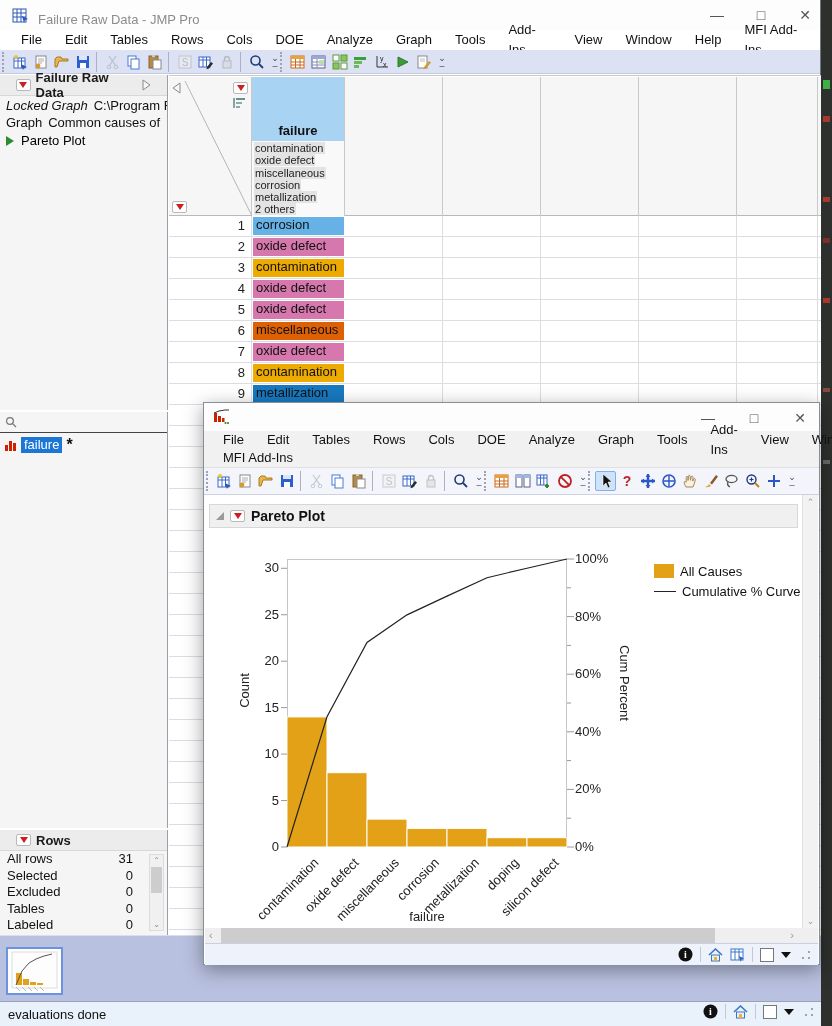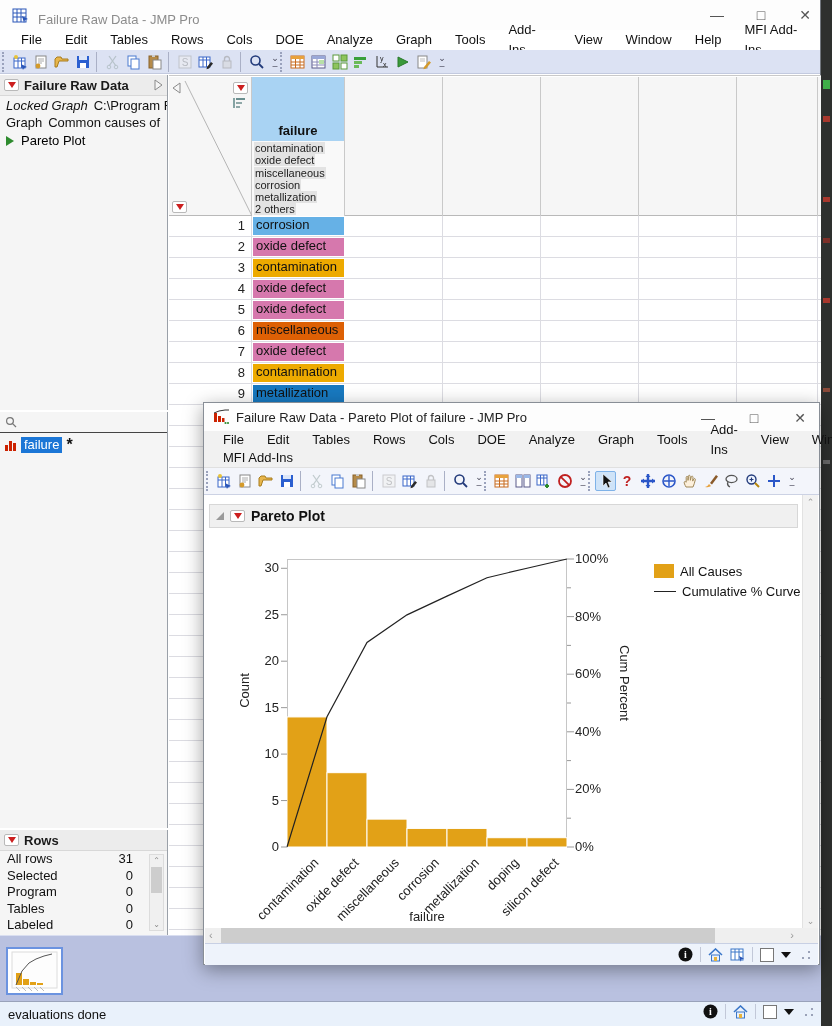--- a/index.html
+++ b/index.html
@@ -23,21 +23,21 @@
 
   .toolbar { position:absolute; display:flex; align-items:center; }
   #main-toolbar { left:0; top:50px; right:0; height:24px; background:#dce2f3; border-bottom:1px solid #c3cadf; padding-left:2px; }
   .tb-group { display:flex; align-items:center; border-left:2px dotted #9aa2bc; padding:0 3px 0 5px; height:20px; }
   .tb-btn { width:21px; height:20px; display:flex; align-items:center; justify-content:center; }
   .tb-chev { font-size:9px; color:#445; width:10px; text-align:center; line-height:8px; }
   .tool-selected { background:#cfe3f8; border:1px solid #7fb2e8; border-radius:2px; }
 
   
   .panel { position:absolute; left:0; width:168px; background:#f5f5f5; border-right:1px solid #9aa0a8; }
-  .panel-header { height:21px; background:#ececec; border-bottom:1px solid #d8d8d8; display:flex; align-items:center; padding:0 4px; gap:5px; }
+  .panel-header { height:21px; background:#ececec; border-bottom:1px solid #d8d8d8; display:flex; align-items:center; padding:0 16px; gap:5px; }
   .panel-title { font-size:13px; font-weight:bold; color:#1a1a1a; }
   .red-tri-btn { width:15px; height:12px; background:#fff; border:1px solid #b9b9b9; border-radius:2px; display:flex; align-items:center; justify-content:center; }
   .red-tri-btn i { width:0; height:0; border-left:4px solid transparent; border-right:4px solid transparent; border-top:6px solid #cc1f1f; }
   #panel-table { top:75px; height:335px; }
   .prop-row { display:flex; padding:2px 4px 0 6px; font-size:13px; color:#111; gap:6px; white-space:nowrap; overflow:hidden; }
   .prop-label { font-style:italic; }
   .prop-label.plain { font-style:normal; }
   .script-row { display:flex; align-items:center; gap:7px; padding:3px 4px 0 6px; font-size:13px; }
   .play-tri { width:0; height:0; border-top:5px solid transparent; border-bottom:5px solid transparent; border-left:8px solid #2e8b2e; }
   #panel-columns { top:412px; height:416px; }
@@ -363,21 +363,21 @@
       <div id="rows-stats">
           <div class="stat-row">
             <span>All rows</span>
             <span>31</span>
           </div>
           <div class="stat-row">
             <span>Selected</span>
             <span>0</span>
           </div>
           <div class="stat-row">
-            <span>Program</span>
+            <span>Excluded</span>
             <span>0</span>
           </div>
           <div class="stat-row">
             <span>Tables</span>
             <span>0</span>
           </div>
           <div class="stat-row">
             <span>Labeled</span>
             <span>0</span>
           </div>
@@ -782,21 +782,20 @@
       <span class="titlebar-icon" style="left:9px;top:6px">
         <svg width="17" height="16" viewBox="0 0 17 16">
             <rect x="1" y="4" width="3" height="9" fill="#cc2200"></rect>
             <rect x="5" y="7" width="3" height="6" fill="#cc2200"></rect>
             <rect x="9" y="9" width="2.5" height="4" fill="#cc2200"></rect>
             <polyline points="1,4 6,2 12,1 16,1" fill="none" stroke="#333" stroke-width="1"></polyline>
             <circle cx="12.5" cy="14" r="1.1" fill="#2e8b2e"></circle>
             <circle cx="15" cy="14" r="1.1" fill="#2e8b2e"></circle>
           </svg>
       </span>
-      <span class="win-title">Failure Raw Data - Pareto Plot of failure - JMP Pro</span>
       <span class="win-controls" style="gap:32px;right:12px">
         <span>—</span>
         <span>□</span>
         <span>✕</span>
       </span>
     </div>
 
     <div id="pw-menus">
       <div class="pw-menurow">
           <span class="menu-item">File</span>

